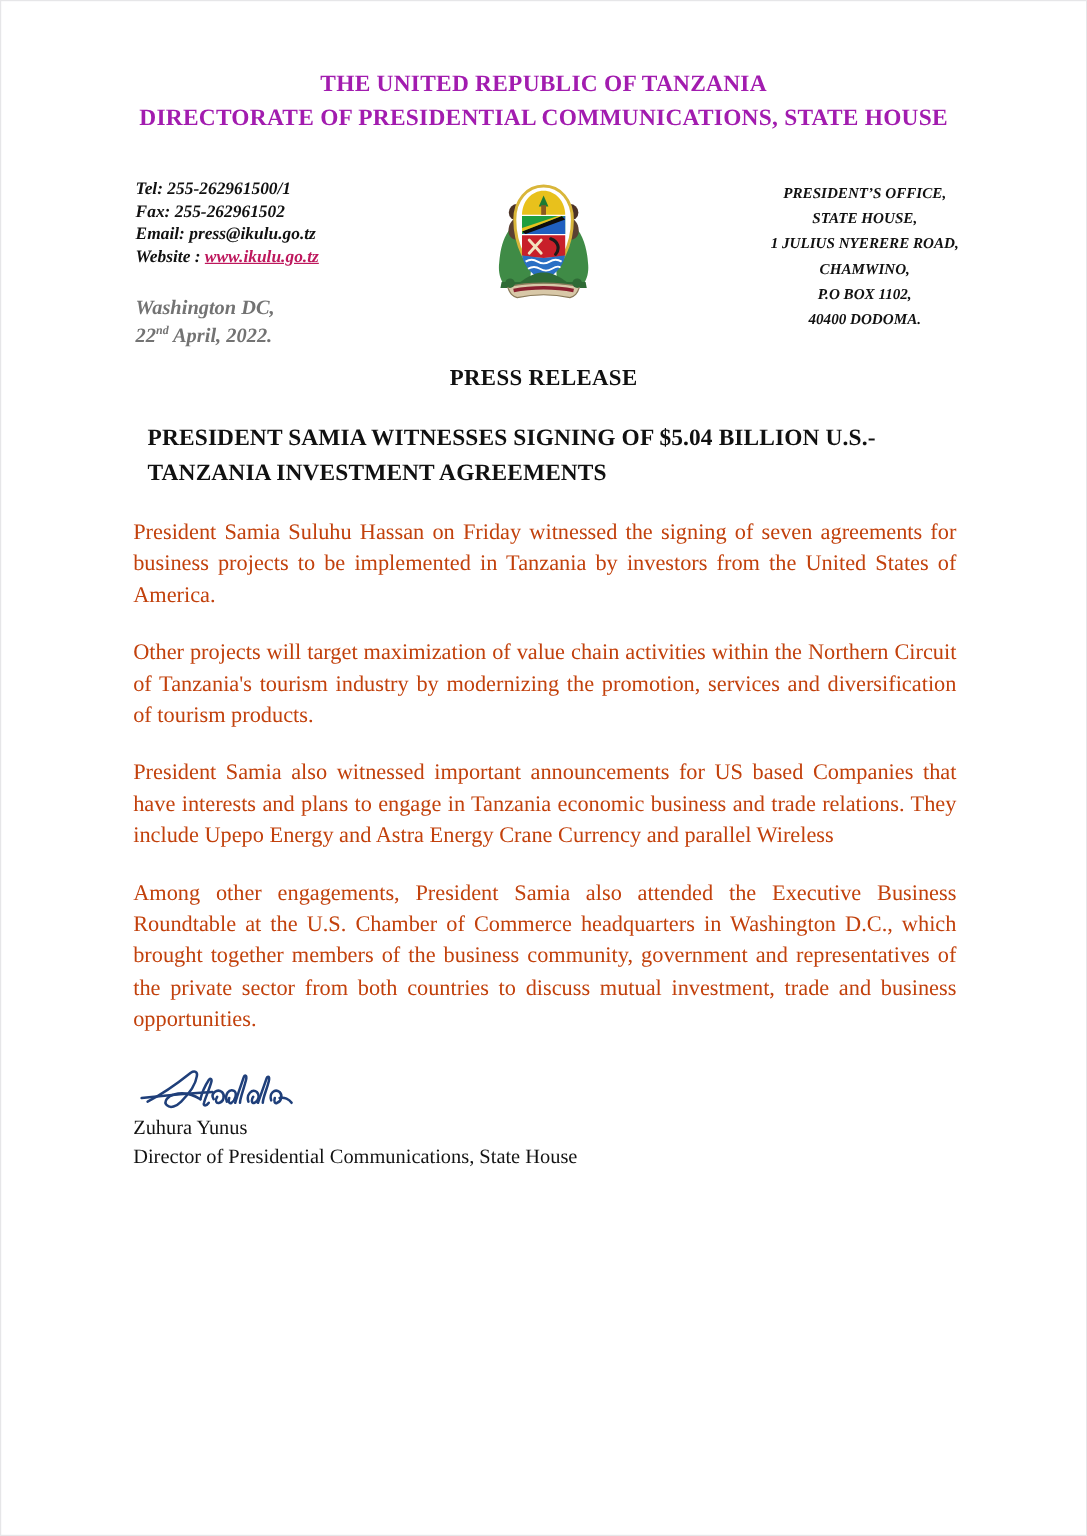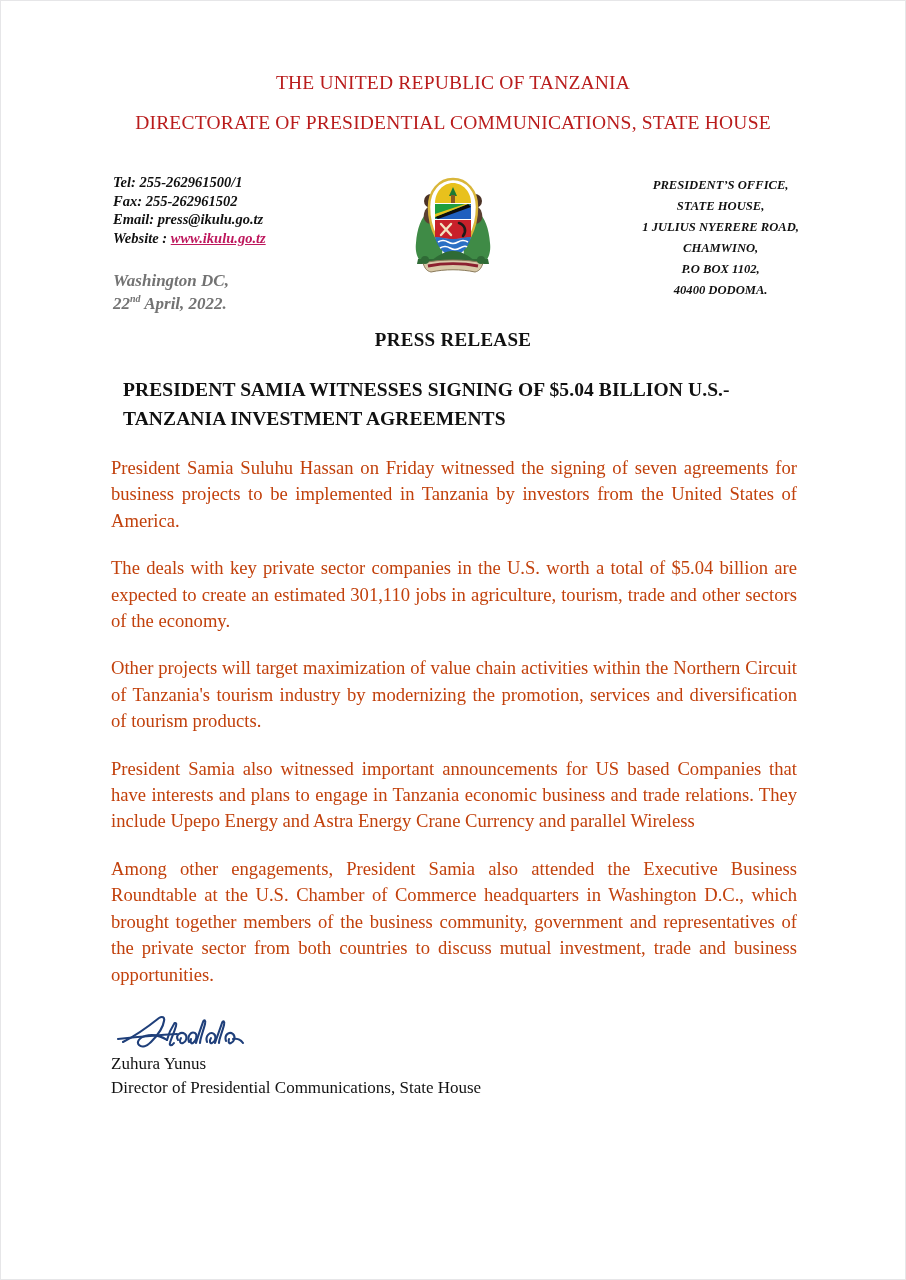--- a/index.html
+++ b/index.html
@@ -18,26 +18,25 @@
     font-family: "Liberation Serif", "DejaVu Serif", serif;
     color: #111111;
   }
 
   
   .letterhead {
     text-align: center;
     padding-top: 56px;
   }
   .letterhead .line {
-    font-weight: normal;
+    font-weight: bold;
     font-size: 19.5px;
     letter-spacing: 0.2px;
     line-height: 28px;
-    color: #b91c1c;
-    margin-top: 12px;
+    color: #a21caf;
   }
 
   
   .masthead {
     position: relative;
     margin-top: 36px;
     height: 150px;
   }
   .contact {
     position: absolute;
@@ -229,21 +228,20 @@
       <span class="row"><span>22</span><sup>nd</sup><span> April, 2022.</span></span>
     </div>
 
   </div>
 
   <div class="press-release">PRESS RELEASE</div>
   <div class="headline">PRESIDENT SAMIA WITNESSES SIGNING OF $5.04 BILLION U.S.-TANZANIA INVESTMENT AGREEMENTS</div>
 
   <div class="body">
     <p>President Samia Suluhu Hassan on Friday witnessed the signing of seven agreements for business projects to be implemented in Tanzania by investors from the United States of America.</p>
-    <p>The deals with key private sector companies in the U.S. worth a total of $5.04 billion are expected to create an estimated 301,110 jobs in agriculture, tourism, trade and other sectors of the economy.</p>
     <p>Other projects will target maximization of value chain activities within the Northern Circuit of Tanzania's tourism industry by modernizing the promotion, services and diversification of tourism products.</p>
     <p>President Samia also witnessed important announcements for US based Companies that have interests and plans to engage in Tanzania economic business and trade relations. They include Upepo Energy and Astra Energy Crane Currency and parallel Wireless</p>
     <p class="last">Among other engagements, President Samia also attended the Executive Business Roundtable at the U.S. Chamber of Commerce headquarters in Washington D.C., which brought together members of the business community, government and representatives of the private sector from both countries to discuss mutual investment, trade and business opportunities.</p>
   </div>
 
   <div class="signature-block">
     <svg class="signature-svg" viewBox="0 0 130 42" xmlns="http://www.w3.org/2000/svg">
       <g fill="none" stroke="#1f3f7a" stroke-width="2.1" stroke-linecap="round" stroke-linejoin="round">
         <path d="M8 30 C20 24 34 14 44 6 C47 4 50 5 49 9 C48 16 42 24 36 30 C32 34 27 36 24 33 C21 30 25 25 30 24 C38 22 46 24 52 28"></path>
         <path d="M3 27 C22 25 44 23 62 22"></path>

